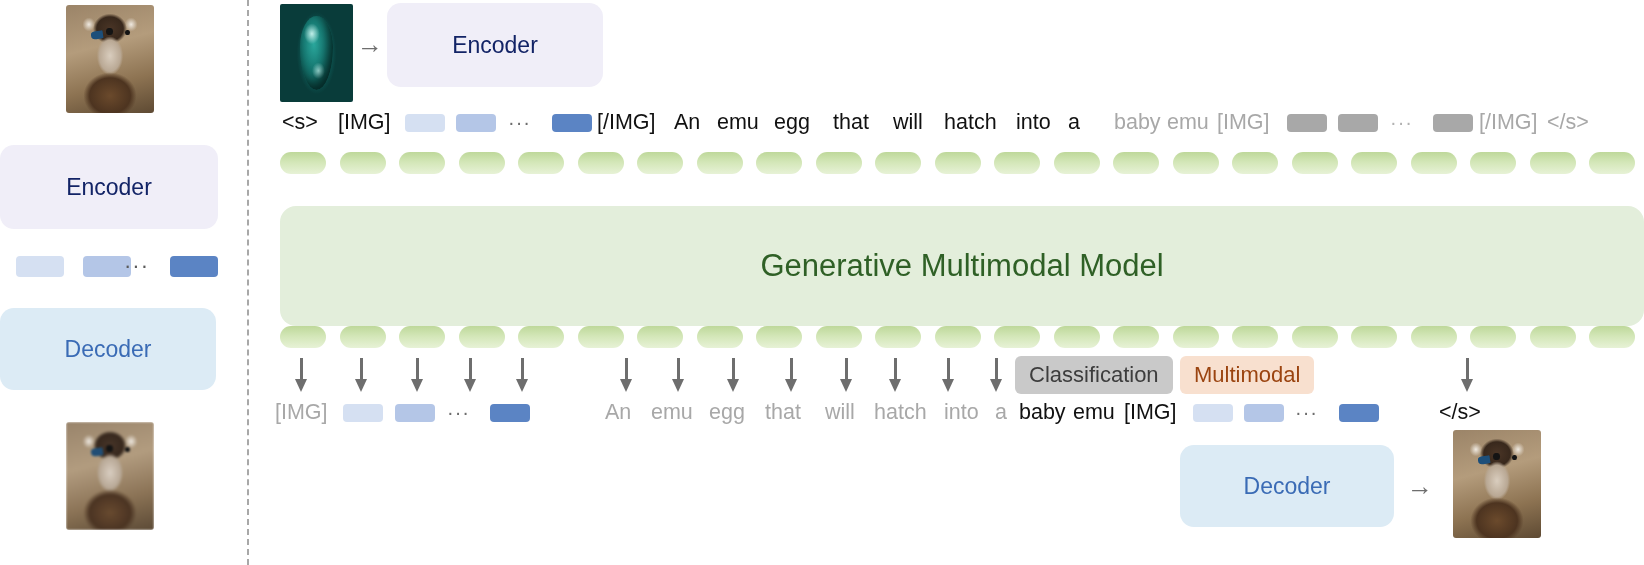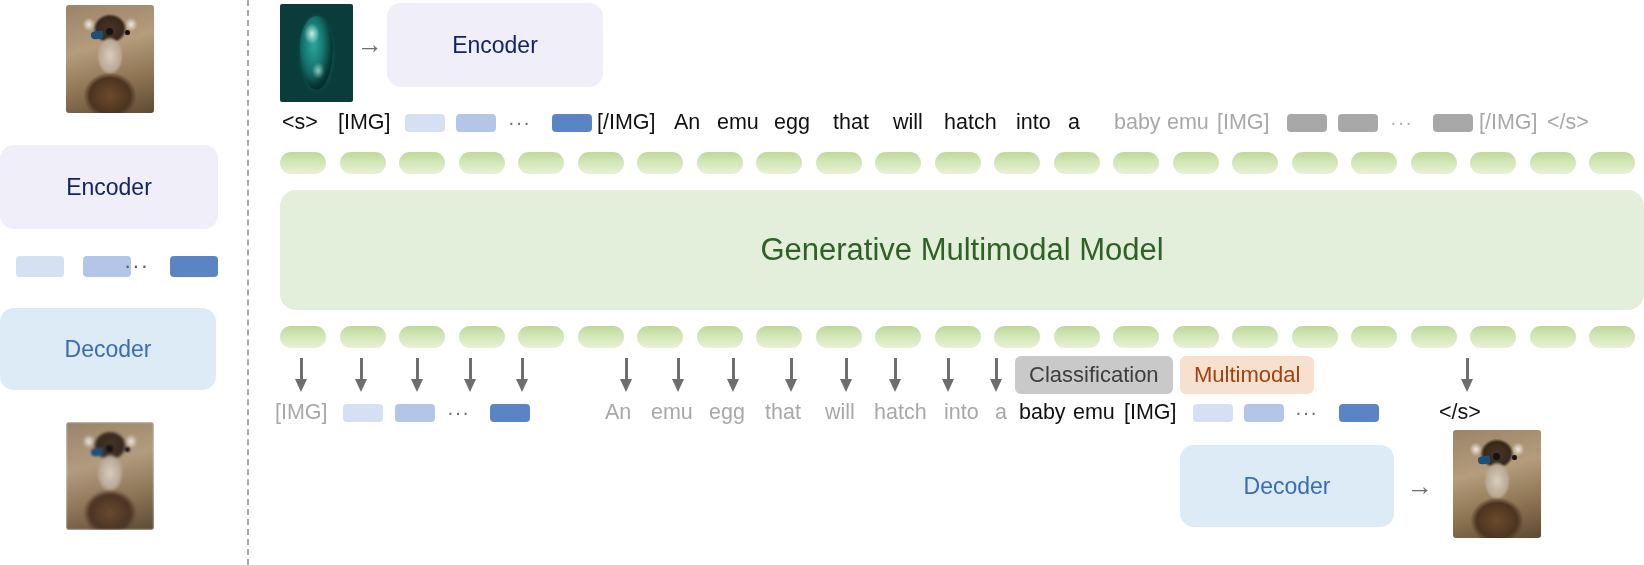--- a/index.html
+++ b/index.html
@@ -199,21 +199,21 @@
     width: 46px; height: 22px;
     border-radius: 11px;
     background: linear-gradient(180deg, #bed89a 0%, #d4e7b9 48%, #e7f2d6 100%);
   }
   #pill-row-top    { left: 0; top: 152px; width: 1397px; }
   #pill-row-bottom { left: 0; top: 326px; width: 1397px; }
 
   
   #model-box {
     position: absolute;
-    left: 33px; top: 190px;
+    left: 33px; top: 206px;
     width: 1364px; height: 120px;
     background: #e3eedb;
     border-radius: 16px;
     display: flex;
     align-items: center;
     justify-content: center;
   }
   #model-label {
     font-size: 31px;
     color: #2f6026;

